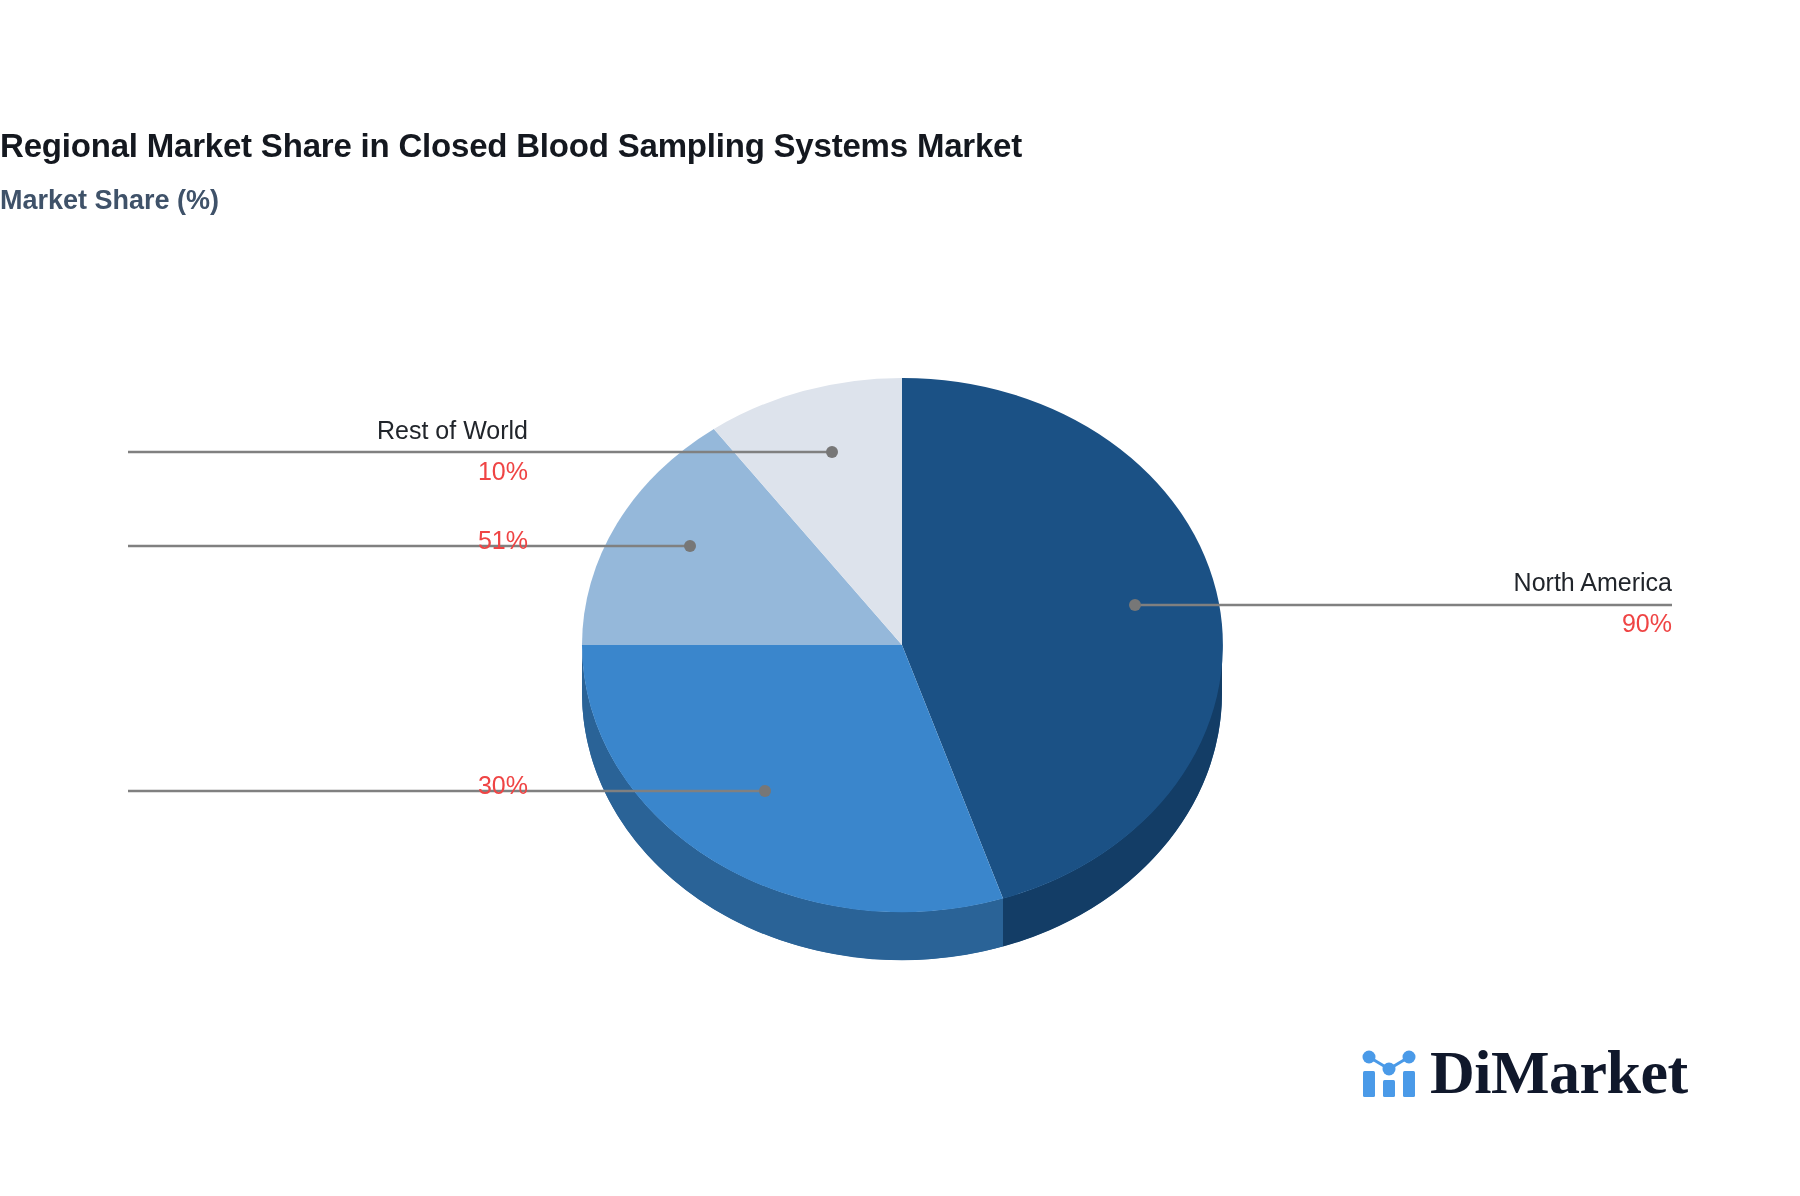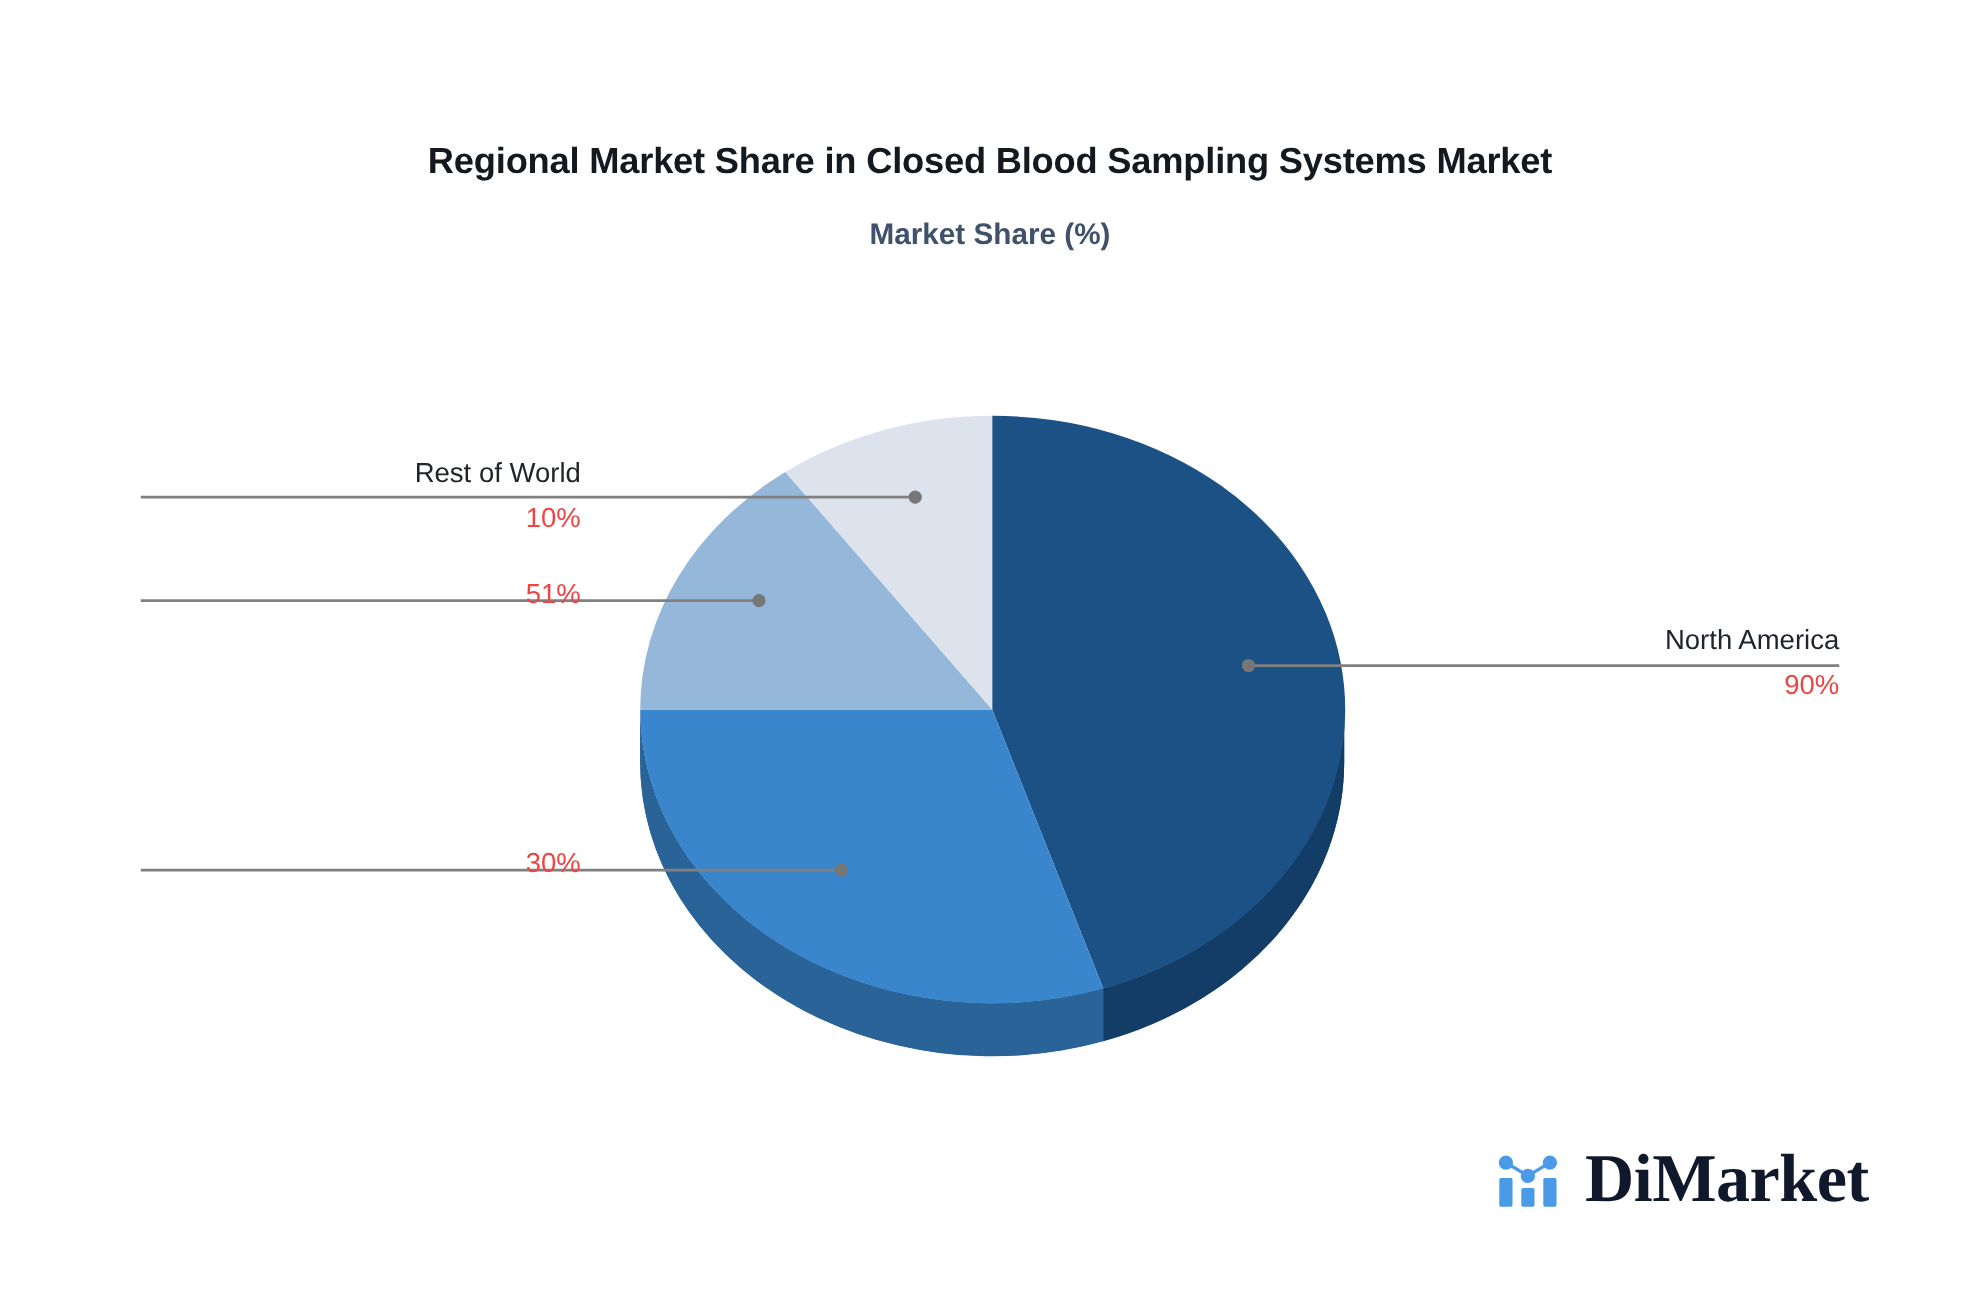--- a/index.html
+++ b/index.html
@@ -22,37 +22,36 @@
     inset: 0;
     background: #ffffff;
   }
 
   
   .title-block {
     position: absolute;
     top: 128px;
     left: 0;
     width: 1800px;
-    text-align: center;
     pointer-events: none;
   }
   .chart-title {
     font-size: 33px;
     font-weight: bold;
     color: #14181f;
     letter-spacing: -0.2px;
     line-height: 1.1;
     margin: 0;
   }
   .chart-subtitle {
     font-size: 27px;
     font-weight: bold;
     color: #3f5269;
     line-height: 1.1;
-    margin: 13px;
+    margin: 0;
     padding-top: 22px;
   }
 
   
   #pie-svg {
     position: absolute;
     left: 0;
     top: 0;
     width: 1800px;
     height: 1196px;
@@ -87,21 +86,21 @@
   #label-north-america { left: 1272px; top: 570px; width: 400px; }
 
   
   #logo {
     position: absolute;
     left: 1360px;
     top: 1036px;
     height: 72px;
     display: flex;
     align-items: center;
-    gap: 23px;
+    gap: 12px;
   }
   #logo .logo-mark { display: block; }
   #logo .logo-word {
     font-family: "Liberation Serif", serif;
     font-size: 62px;
     font-weight: bold;
     color: #10182b;
     letter-spacing: -0.5px;
     line-height: 1;
     white-space: nowrap;

